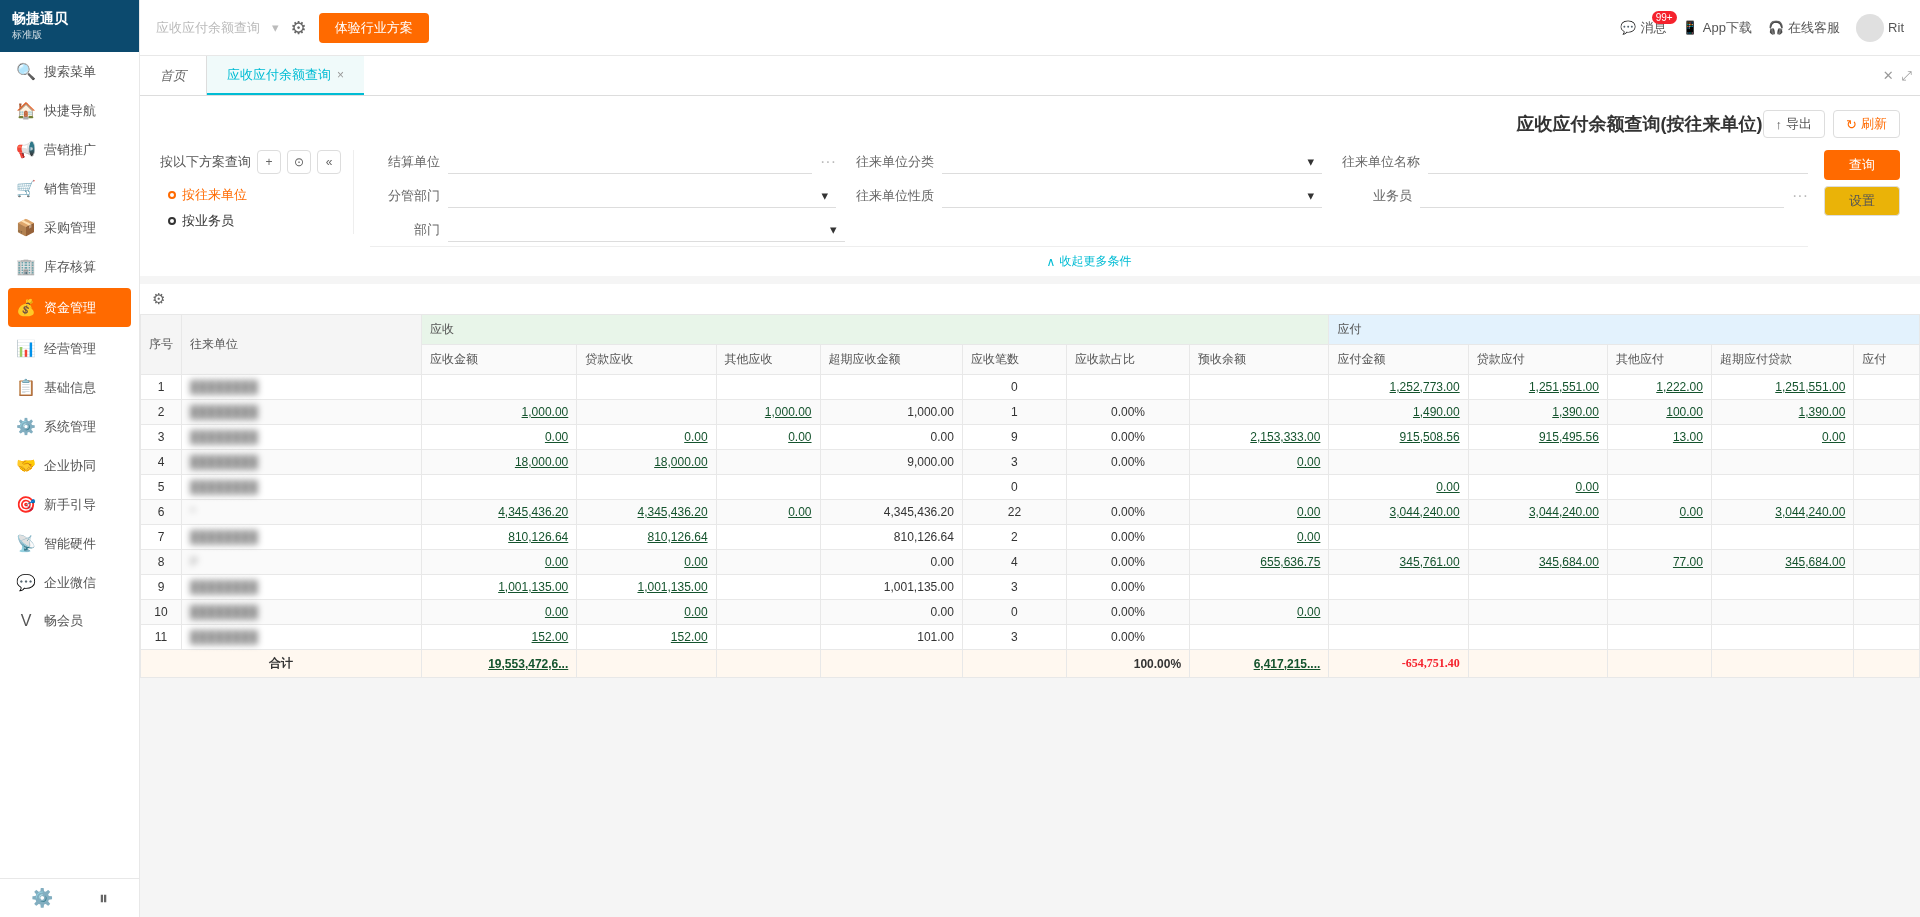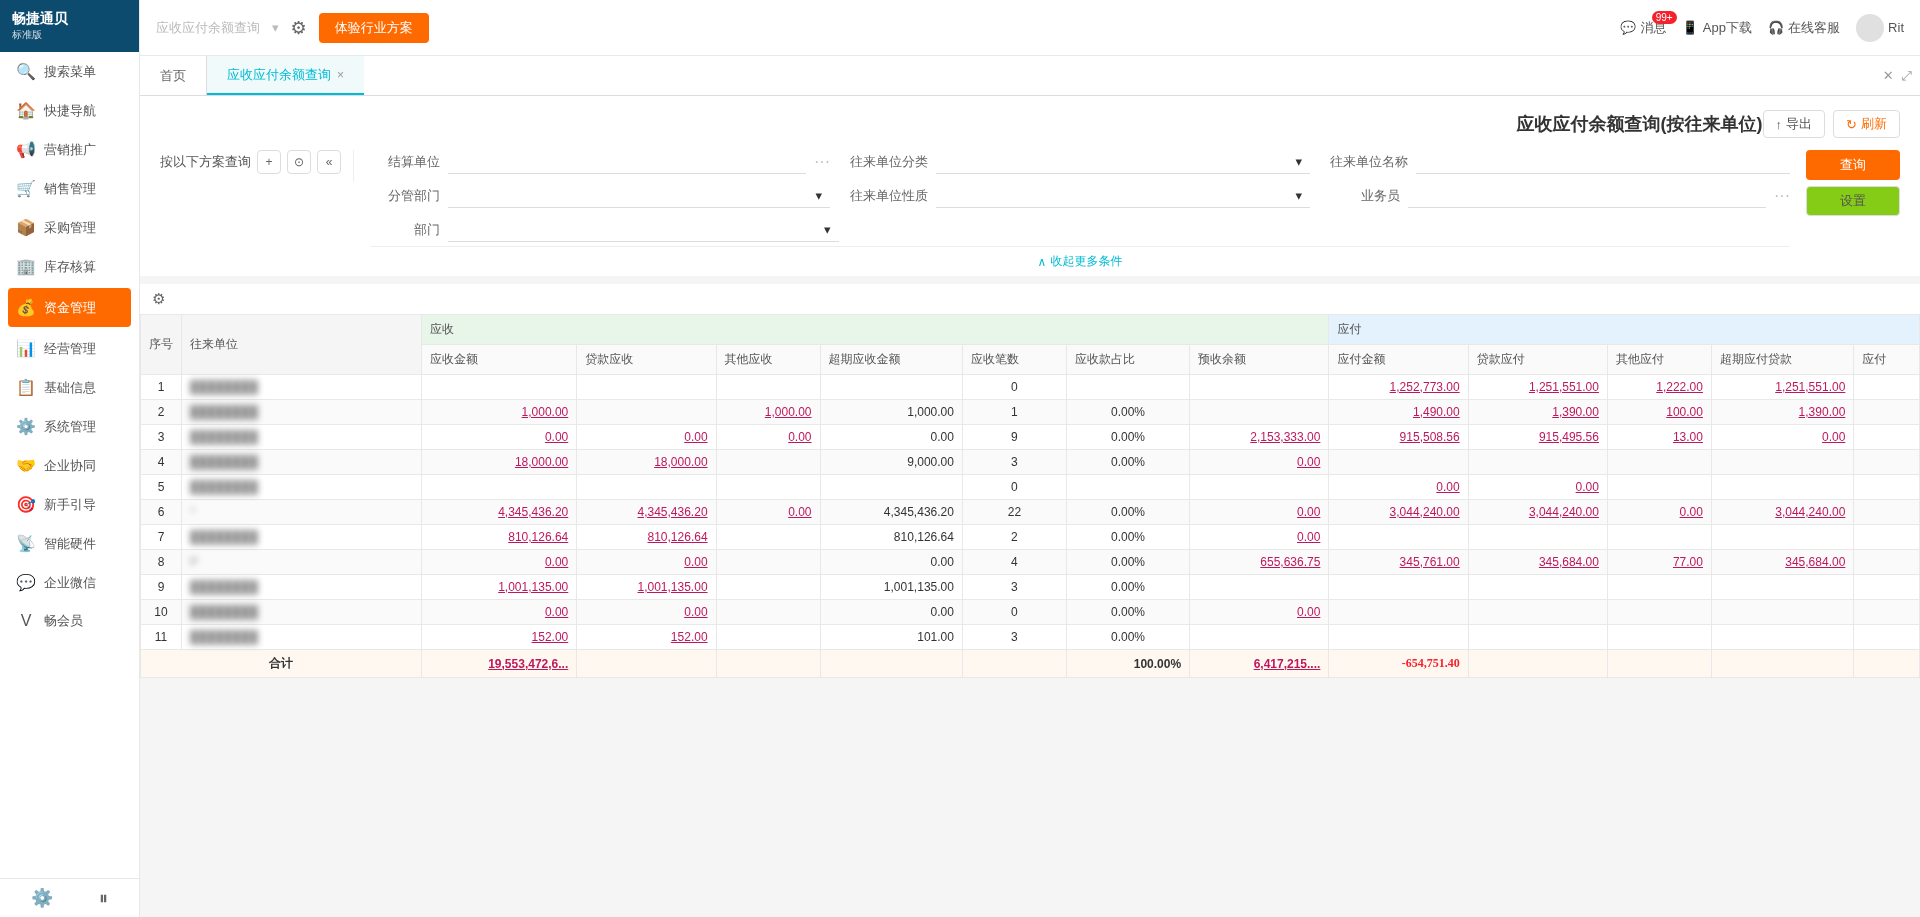--- a/index.html
+++ b/index.html
@@ -21,21 +21,21 @@
 
     
     .top-header { height: 56px; background: #fff; display: flex; align-items: center; padding: 0 16px; gap: 12px; border-bottom: 1px solid #e8e8e8; flex-shrink: 0; }
     .header-actions { margin-left: auto; display: flex; align-items: center; gap: 16px; }
     .header-btn-orange { background: #ff6a00; color: #fff; border: none; border-radius: 4px; padding: 6px 16px; cursor: pointer; font-size: 13px; }
     .header-badge { position: relative; cursor: pointer; display: flex; align-items: center; gap: 4px; color: #555; }
     .badge-count { background: #f5222d; color: #fff; border-radius: 10px; font-size: 10px; padding: 1px 4px; position: absolute; top: -8px; right: -10px; }
 
     
     .tab-bar { height: 40px; background: #fff; display: flex; align-items: center; border-bottom: 1px solid #ddd; flex-shrink: 0; }
-    .tab-home { padding: 0 20px; height: 100%; display: flex; align-items: center; color: #666; cursor: pointer; border-right: 1px solid #ddd; font-size: 13px; }
+    .tab-home { padding: 0 20px; height: 100%; display: flex; align-items: center; color: #666; cursor: pointer; border-right: 1px solid #ddd; font-size: 13px; font-style: italic; }
     .tab-active { padding: 0 20px; height: 100%; display: flex; align-items: center; background: #f0fafa; color: #00bcd4; border-bottom: 2px solid #00bcd4; cursor: pointer; font-size: 13px; gap: 6px; }
     .tab-close { color: #999; font-size: 12px; }
     .tab-right { margin-left: auto; display: flex; align-items: center; gap: 8px; padding-right: 8px; color: #999; }
 
     
     .content { flex: 1; overflow-y: auto; background: #f5f5f5; padding: 0; }
     .page-title-row { display: flex; align-items: center; justify-content: flex-end; margin-bottom: 12px; }
     .page-title { font-size: 18px; font-weight: bold; color: #333; }
     .page-actions { display: flex; gap: 8px; }
     .btn-export { background: #fff; border: 1px solid #ddd; border-radius: 4px; padding: 4px 12px; cursor: pointer; color: #555; font-size: 13px; display: flex; align-items: center; gap: 4px; }
@@ -57,26 +57,26 @@
     .table-settings-bar { padding: 6px 12px; display: flex; align-items: center; }
     .table-wrap { overflow-x: auto; }
     table { width: 100%; border-collapse: collapse; font-size: 12px; }
     thead tr { background: #f5f5f5; }
     th { border: 1px solid #e8e8e8; padding: 6px 8px; text-align: left; font-weight: 500; color: #555; white-space: nowrap; }
     td { border: 1px solid #e8e8e8; padding: 5px 8px; text-align: right; white-space: nowrap; color: #333; }
     td.text-left { text-align: left; }
     td.text-center { text-align: center; }
     tr:nth-child(even) { background: #fafafa; }
     tr.total-row { background: #fff8f0; font-weight: bold; }
-    .link-text { color: #be185d; text-decoration: underline; cursor: pointer; }
+    .link-text { color: #14532d; text-decoration: underline; cursor: pointer; }
     .blurred { color: transparent; text-shadow: 0 0 6px rgba(0,0,0,0.4); user-select: none; }
 
     .gear-icon { font-size: 15px; color: #666; cursor: pointer; }
     .query-btn { background: #ff6a00; color: #fff; border: none; border-radius: 4px; padding: 6px 20px; cursor: pointer; font-size: 13px; }
-    .set-btn { background: #84cc16; border: 1px solid #ddd; border-radius: 4px; padding: 5px 33px; cursor: pointer; font-size: 13px; color: #555; }
+    .set-btn { background: #eab308; border: 1px solid #ddd; border-radius: 4px; padding: 5px 24px; cursor: pointer; font-size: 13px; color: #555; }
 
     .header-user { color: #555; font-size: 13px; display: flex; align-items: center; gap: 4px; }
   </style>
 </head>
 <body>
 
 <div class="sidebar">
   <div class="sidebar-logo">
     <div>
       <div class="sidebar-logo-text">畅捷通贝</div>
@@ -210,20 +210,30 @@
 
       <div style="display:flex;gap:16px;align-items:flex-start;">
 
         <div style="min-width:130px;border-right:1px solid #eee;padding-right:12px;">
           <div style="display:flex;align-items:center;gap:6px;margin-bottom:8px;">
             <span style="font-size:13px;color:#555;">按以下方案查询</span>
             <span class="filter-icon-btn">+</span>
             <span class="filter-icon-btn">⊙</span>
             <span class="filter-icon-btn">«</span>
           </div>
+          <div id="scheme-list">
+              <div class="filter-scheme-item active-scheme">
+                <span class="filter-scheme-item-dot"></span>
+                <span>按往来单位</span>
+              </div>
+              <div class="filter-scheme-item">
+                <span class="filter-scheme-item-dot"></span>
+                <span>按业务员</span>
+              </div>
+            </div>
         </div>
 
         <div style="flex:1;">
           <div class="filter-grid">
             <div class="filter-row">
               <span class="filter-field-label">结算单位</span>
               <input class="filter-input" type="text" style="">
               <span class="filter-dots">···</span>
             </div>
             <div class="filter-row">

